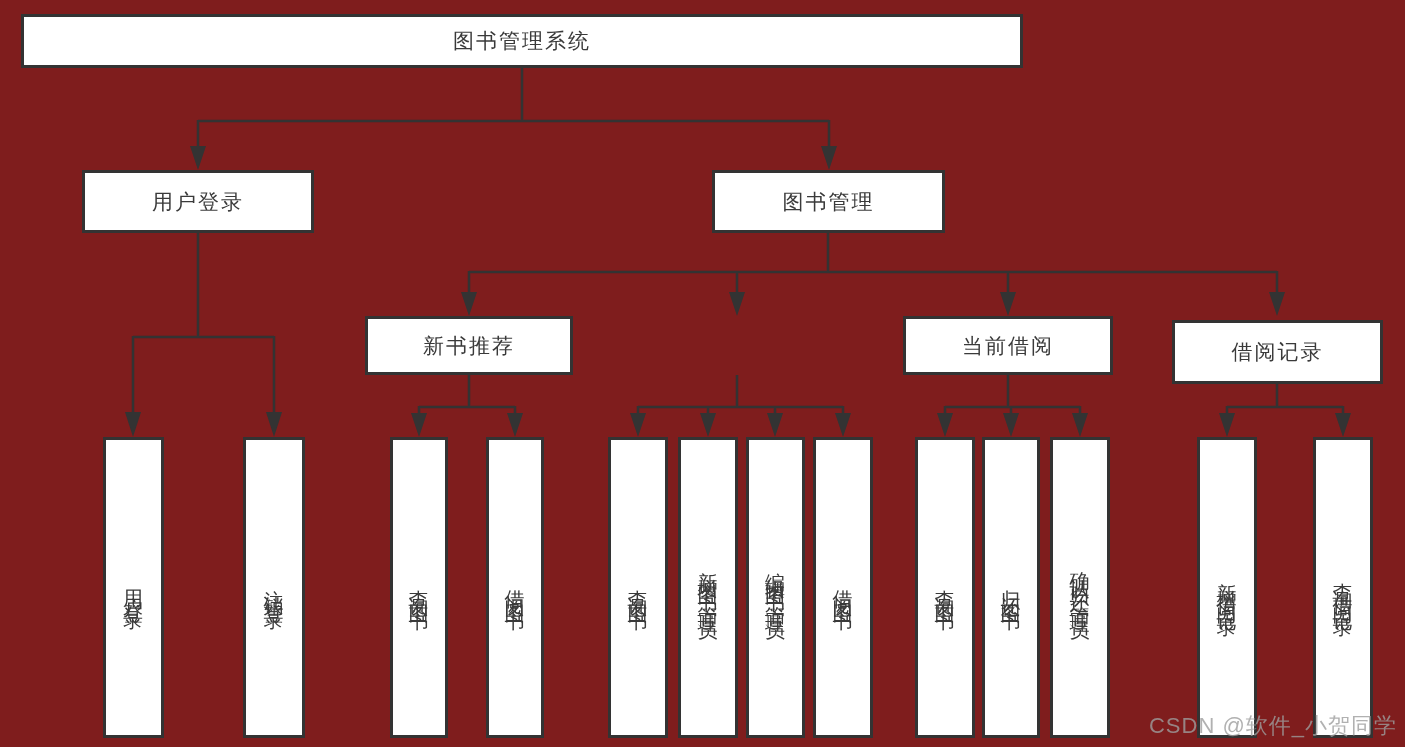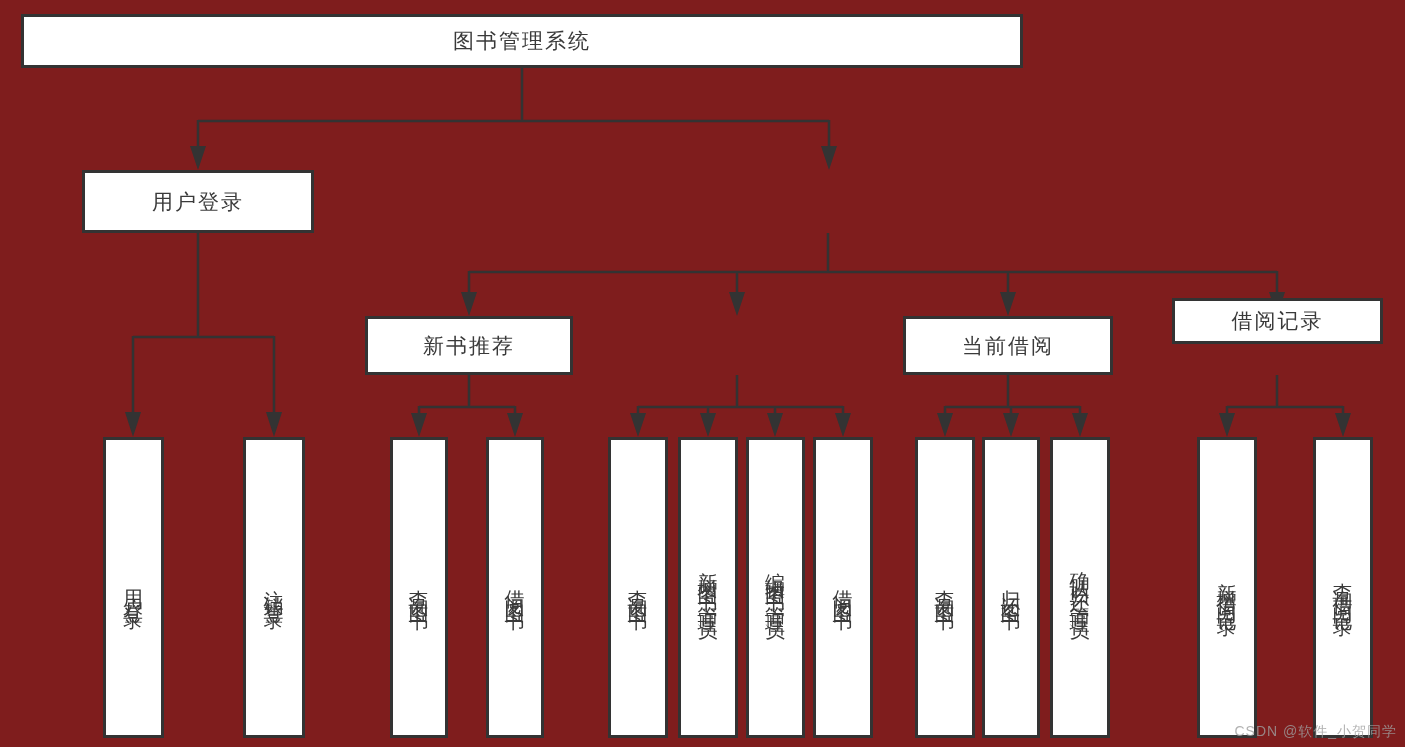--- a/index.html
+++ b/index.html
@@ -48,21 +48,21 @@
     font-size: 20px;
     letter-spacing: 7px;
     color: #3a3a3a;
     line-height: 1;
     white-space: nowrap;
   }
   .watermark {
     position: absolute;
     right: 8px;
     bottom: 6px;
-    font-size: 14px;
+    font-size: 22px;
     color: rgba(158, 158, 158, 0.8);
     letter-spacing: 1px;
     z-index: 5;
     pointer-events: none;
     margin-left: 37px;
   }
 </style>
 </head>
 <body>
 
@@ -108,28 +108,31 @@
     </g>
   </svg>
 
   <div class="hbox" style="left:21px; top:14px; width:1002px; height:54px;">
     <span>图书管理系统</span>
   </div>
 
   <div class="hbox" style="left:82px; top:170px; width:232px; height:63px;">
     <span>用户登录</span>
   </div>
+  <div class="hbox" style="left:712px; top:170px; width:233px; height:63px;">
+    <span>图书管理</span>
+  </div>
 
   <div class="hbox" style="left:365px; top:316px; width:208px; height:59px;">
     <span>新书推荐</span>
   </div>
   <div class="hbox" style="left:903px; top:316px; width:210px; height:59px;">
     <span>当前借阅</span>
   </div>
-  <div class="hbox" style="left:1172px; top:298px; width:211px; height:46px;">
+  <div class="hbox" style="left:1172px; top:320px; width:211px; height:64px;">
     <span>借阅记录</span>
   </div>
 
   <div class="vbox" style="left:103px; width:61px;">
     <span class="vtext">用户登录</span>
   </div>
   <div class="vbox" style="left:243px; width:62px;">
     <span class="vtext">注销登录</span>
   </div>
 

